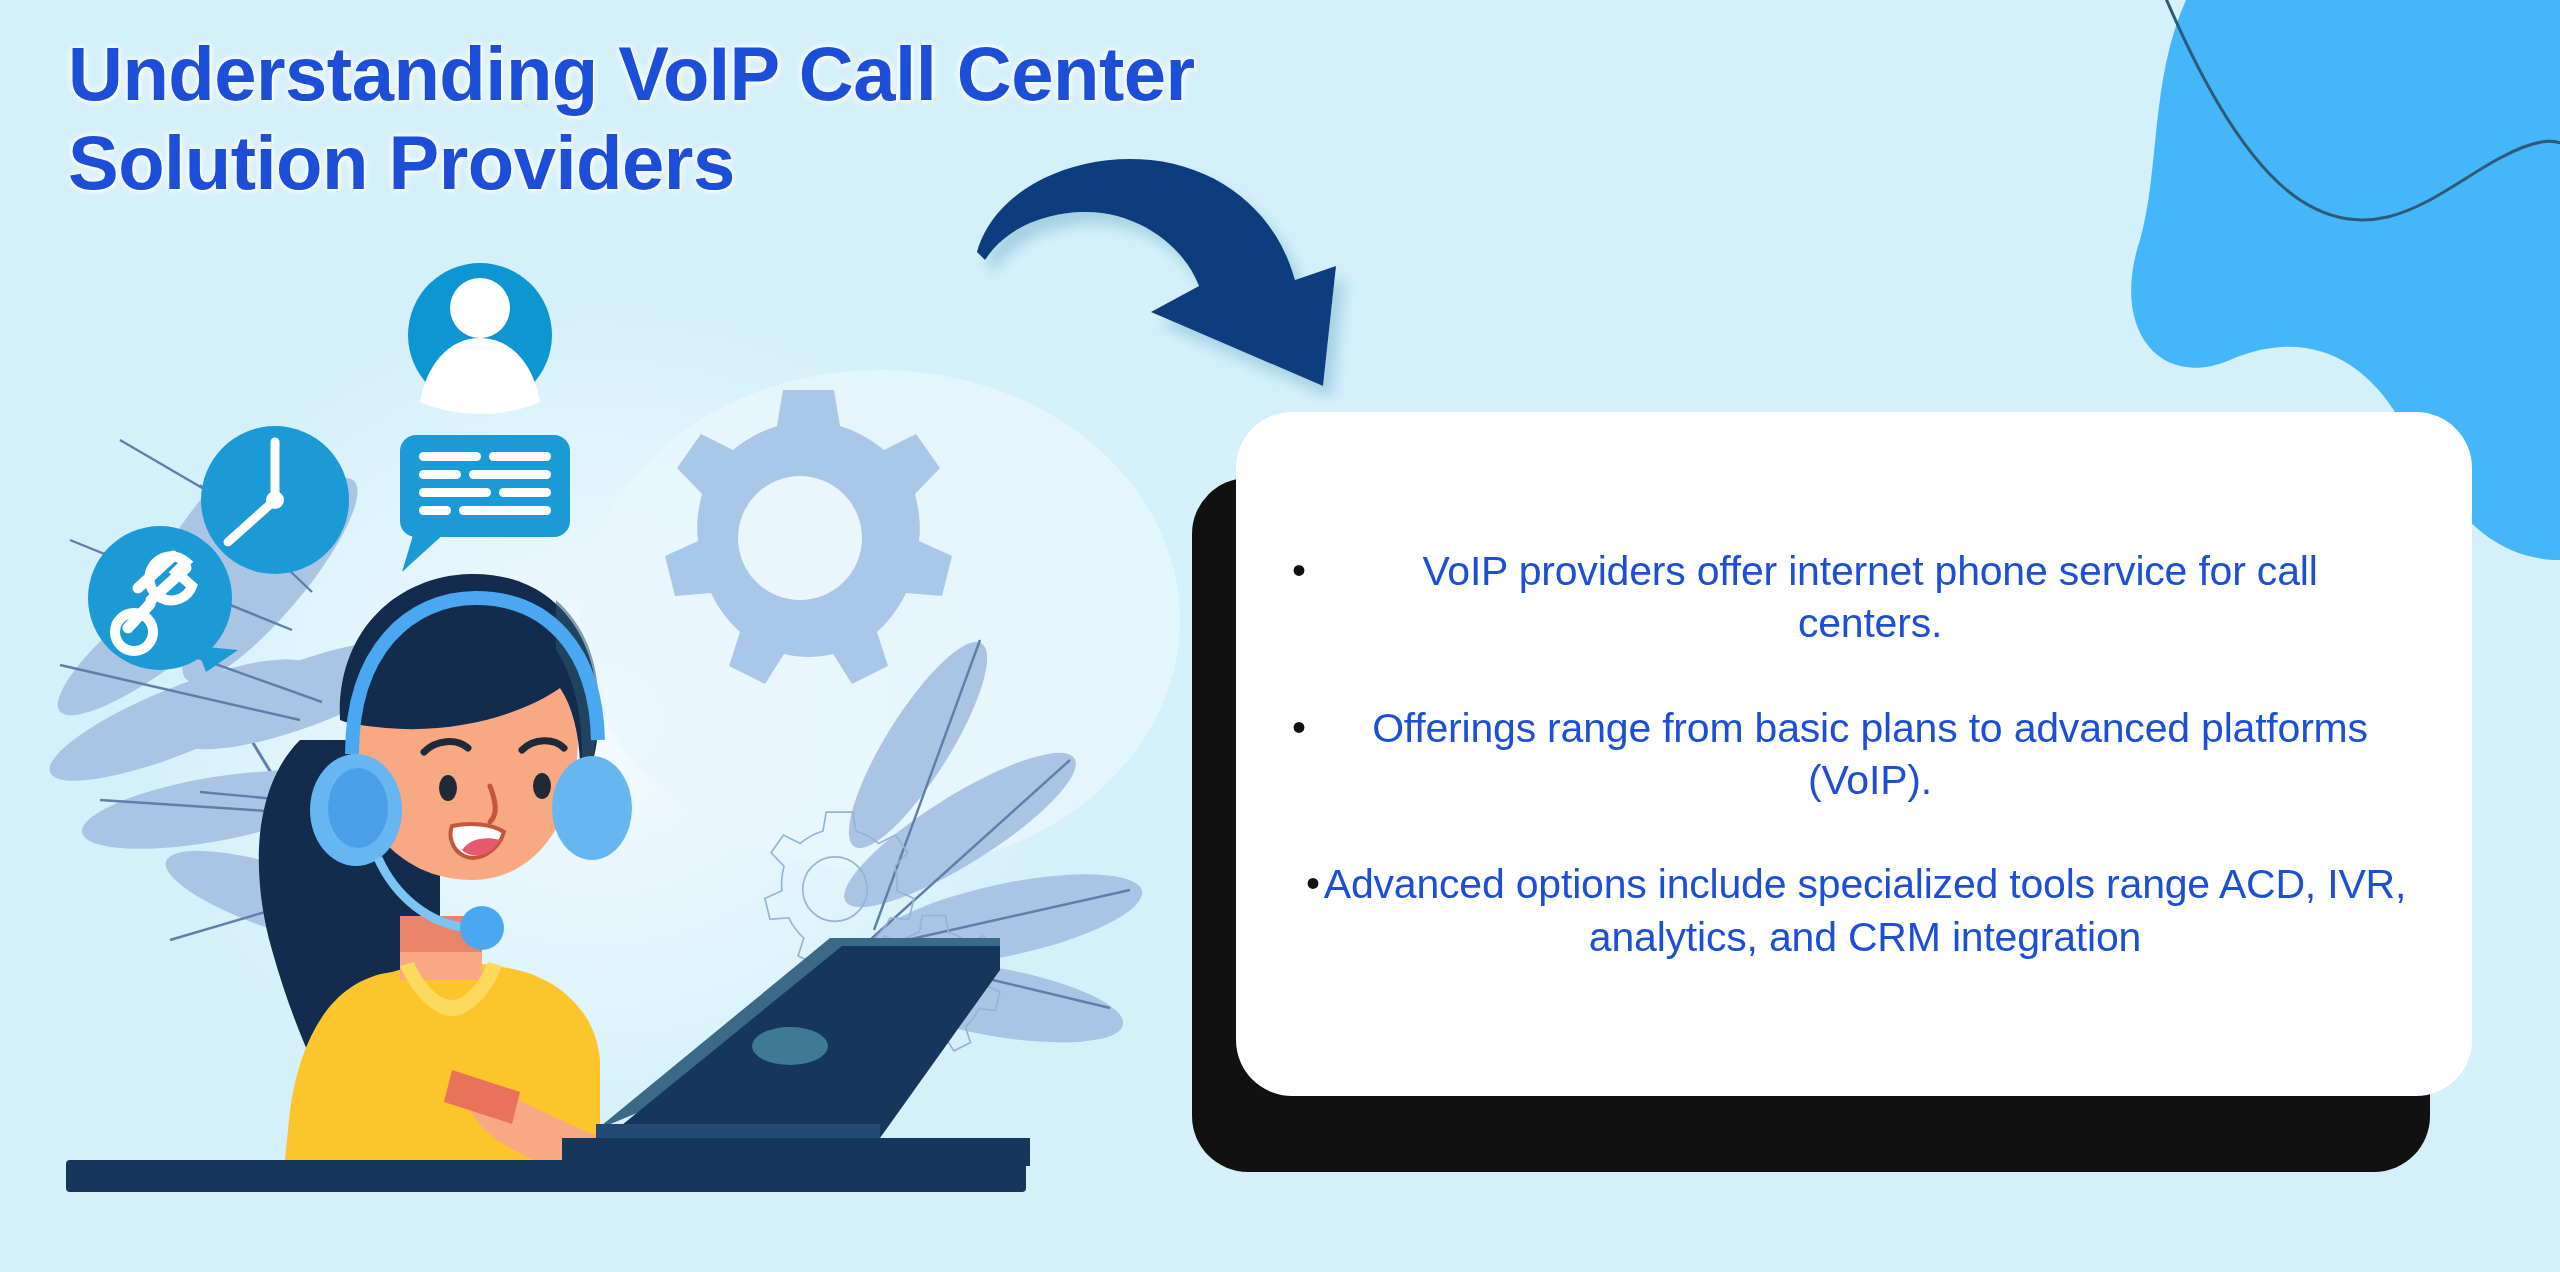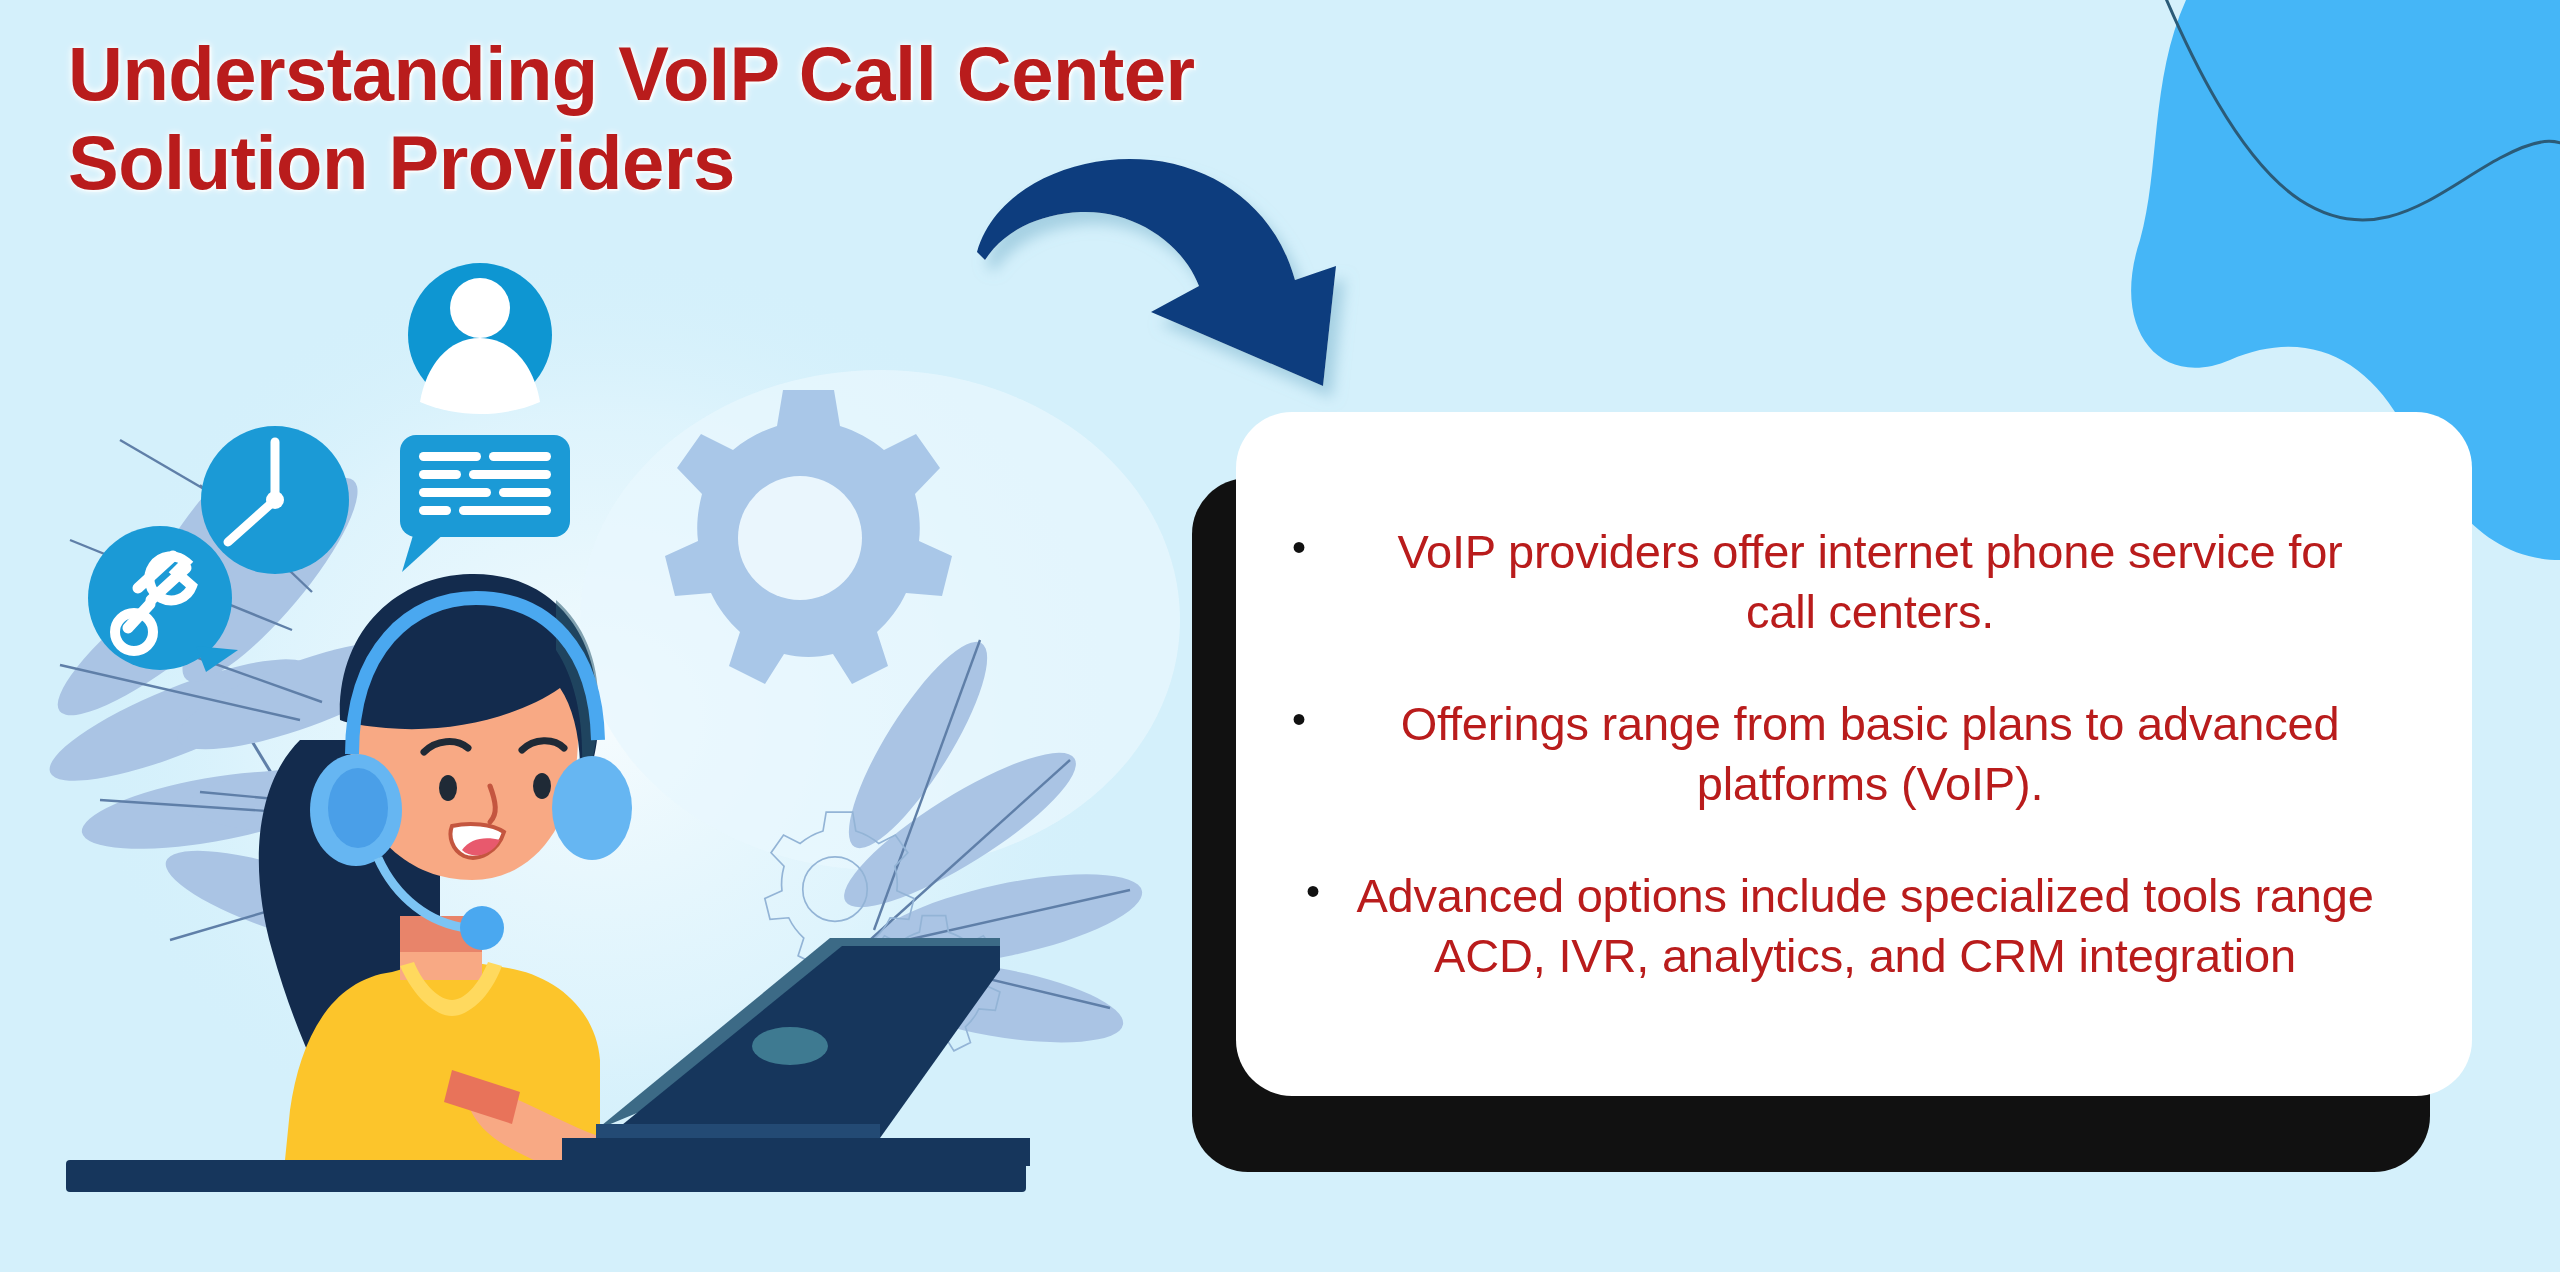--- a/index.html
+++ b/index.html
@@ -24,21 +24,21 @@
     height: 1272px;
     pointer-events: none;
   }
 
   
   #title {
     position: absolute;
     left: 68px;
     top: 30px;
     width: 1600px;
-    color: #b91c1c;
+    color: #1d4ed8;
     font-size: 76px;
     font-weight: bold;
     line-height: 1.17;
     letter-spacing: -0.5px;
     text-shadow:
        0 0 6px rgba(255,255,255,.95),
        0 0 10px rgba(255,255,255,.8),
        2px 2px 0 rgba(255,255,255,.5);
     white-space: pre-line;
   }
@@ -87,22 +87,22 @@
     width: 46px;
     color: #111;
     font-size: 40px;
     line-height: 1.28;
     text-align: left;
     padding-left: 12px;
     box-sizing: border-box;
   }
   .bullet-text {
     flex: 1 1 auto;
-    color: #b91c1c;
-    font-size: 47px;
+    color: #1d4ed8;
+    font-size: 41px;
     line-height: 1.28;
     text-align: center;
     letter-spacing: -0.2px;
   }
   .b1 .bullet-text { padding: 0 34px; }
   .b2 .bullet-text { padding: 0 28px; }
   .b3 .bullet-dot  { padding-left: 26px; width: 36px; }
   .b3 .bullet-text { padding: 0 6px; }
 </style>
 </head>

